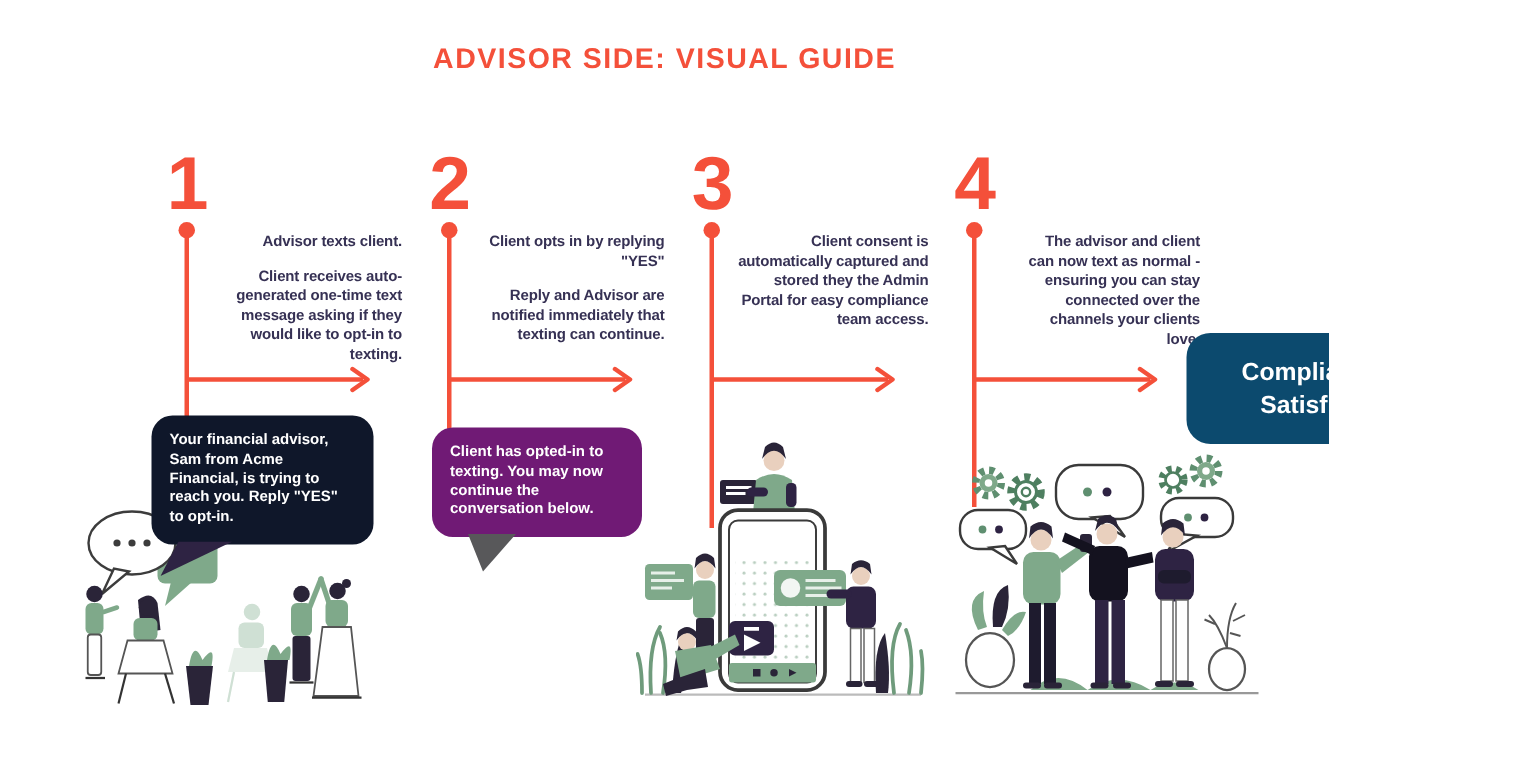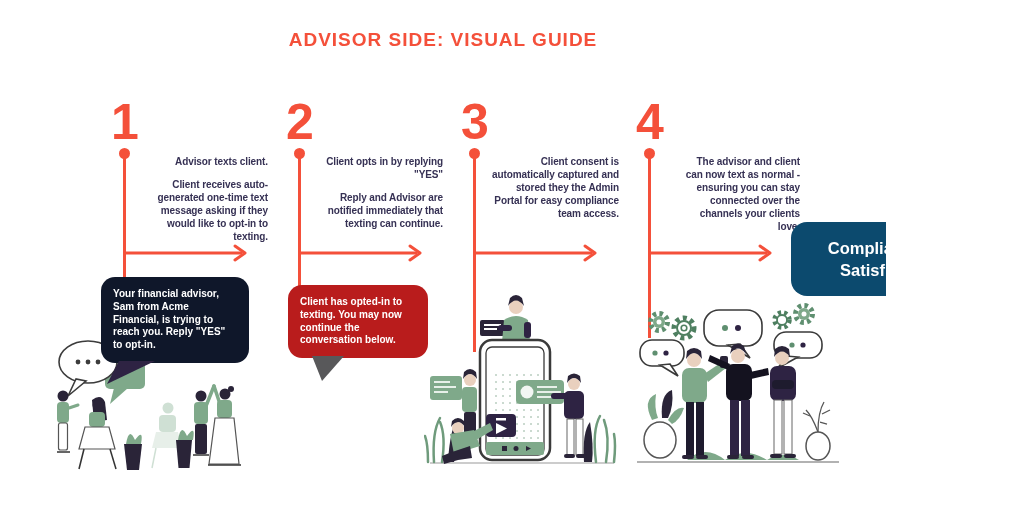--- a/index.html
+++ b/index.html
@@ -10,21 +10,21 @@
   .num{position:absolute;width:44px;text-align:center;font-size:50px;line-height:1;
        font-weight:700;color:#F4503A;}
   .vline{position:absolute;width:3px;background:#F4503A;}
   .dot{position:absolute;width:11px;height:11px;border-radius:50%;background:#F4503A;}
   .arrow{position:absolute;}
   .copy{position:absolute;font-size:10px;line-height:1.3;font-weight:600;color:#363154;letter-spacing:-0.1px;}
   .copy p{margin:0 0 10px 0;text-align:right;}
   .bubble{position:absolute;border-radius:14px;padding:11px 12px;color:#ffffff;
           font-size:10px;line-height:1.28;font-weight:600;z-index:6;}
   .bubble.navy{background:#0f172a;}
-  .bubble.gray{background:#b91c1c;}
+  .bubble.gray{background:#701a75;}
   .tail{position:absolute;top:100%;margin-top:-2px;}
   .badge{position:absolute;left:791px;top:222px;width:167px;height:74px;background:#0c4a6e;
          border-radius:16px;display:flex;align-items:center;justify-content:center;text-align:center;
          color:#fff;font-size:16.5px;font-weight:600;line-height:1.35;padding:0 18px;box-sizing:border-box;}
   .illus{position:absolute;z-index:3;}
 </style>
 </head>
 <body>
 
 <div id="stage">

